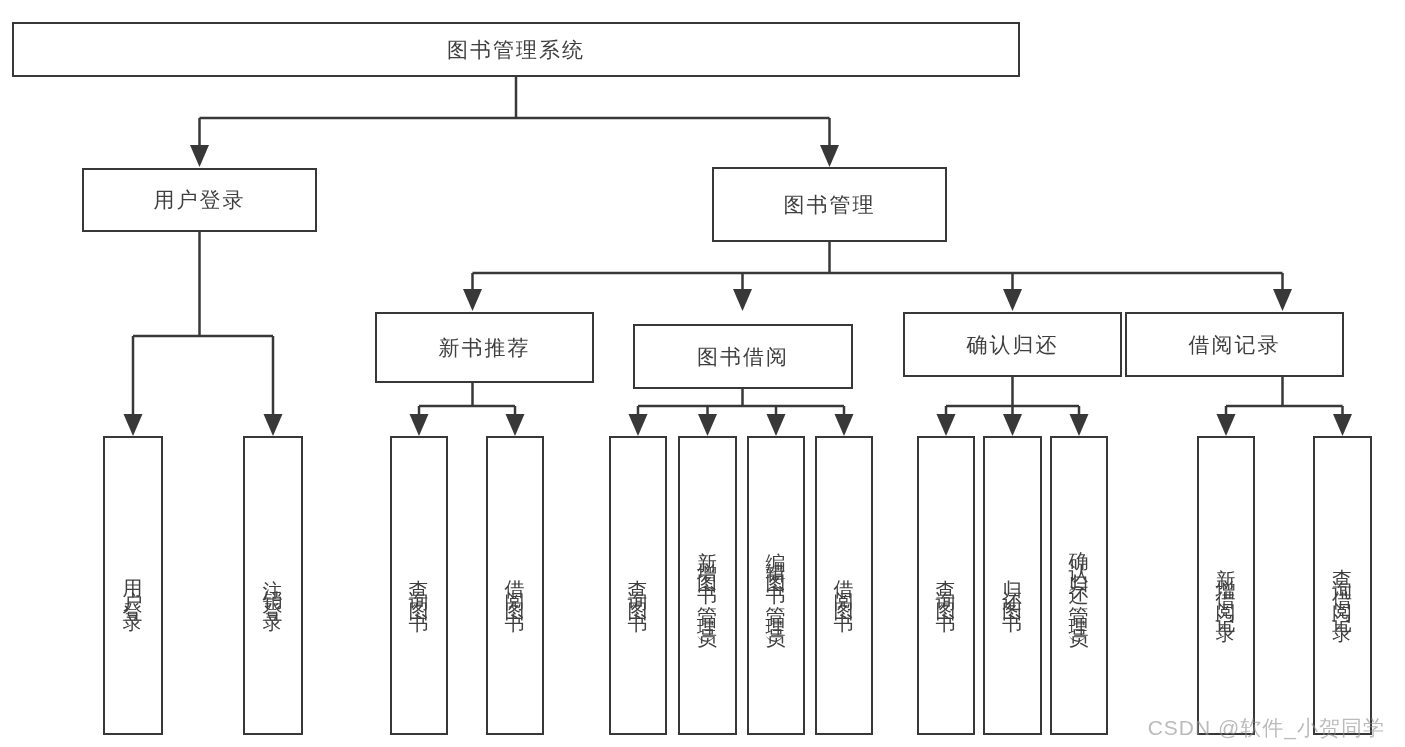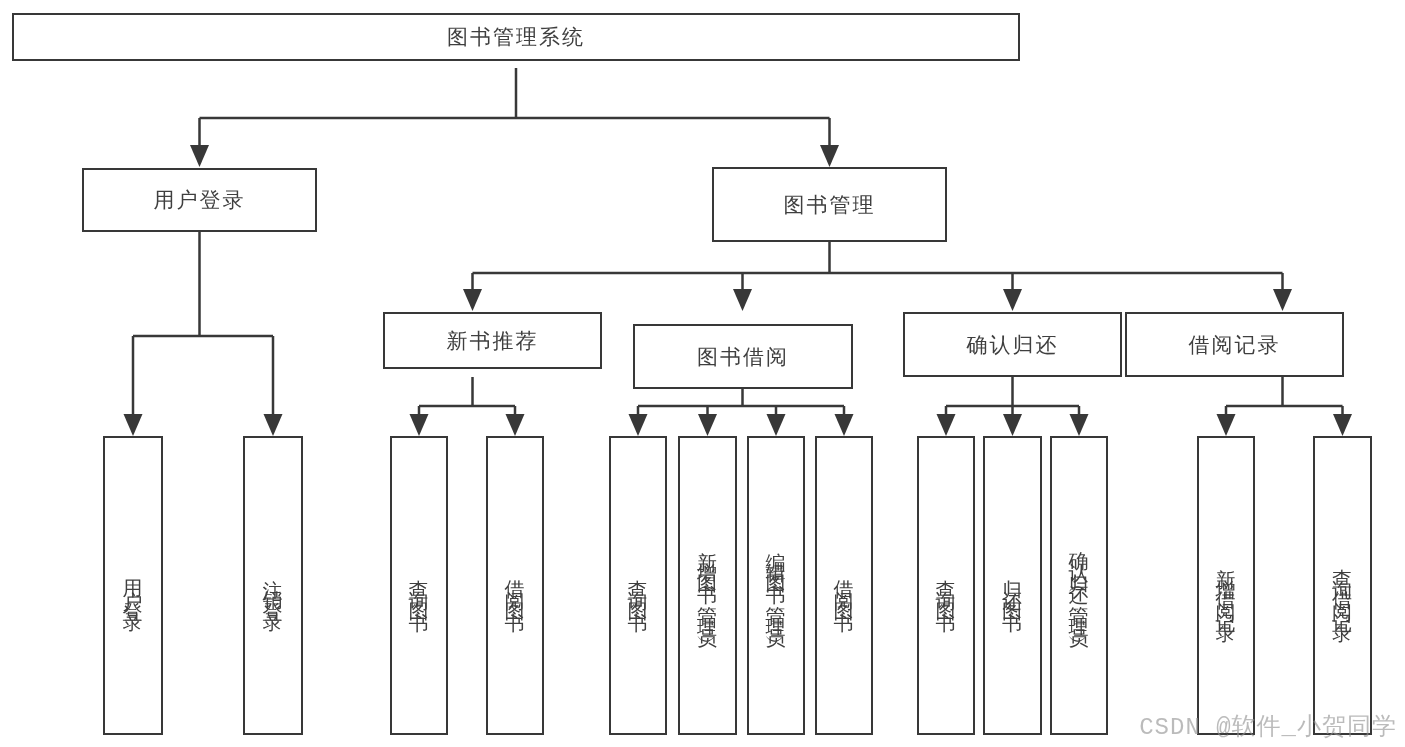--- a/index.html
+++ b/index.html
@@ -12,22 +12,22 @@
     position:absolute;background:#fff;border:2.5px solid #383838;
     display:flex;align-items:center;justify-content:center;
     color:#3f3f3f;box-sizing:border-box;z-index:2;
   }
   .node.h span{font-size:21px;letter-spacing:2px;white-space:nowrap;}
   .node.leaf span{
     writing-mode:vertical-rl;text-orientation:mixed;
     font-size:20px;letter-spacing:11px;line-height:1;white-space:nowrap;
   }
   .watermark{
-    position:absolute;right:8px;bottom:5px;z-index:5;
-    font-size:24px;letter-spacing:1px;color:rgba(145,145,145,0.62);font-family:Liberation Mono, monospace;
+    position:absolute;right:20px;bottom:5px;z-index:5;
+    font-size:21px;letter-spacing:1px;color:rgba(145,145,145,0.62);
   }
 </style>
 </head>
 <body>
 
 <div class="canvas">
 
   <svg class="connectors" viewBox="0 0 1405 747" xmlns="http://www.w3.org/2000/svg">
     <path d="M516 68 V118 M199.5 118 H829.5 M199.5 118 V147 M829.5 118 V147
          M199.5 232 V336 M133 336 H273 M133 336 V416 M273 336 V416
@@ -52,32 +52,32 @@
       <polygon points="766.5,414 785.5,414 776,436"></polygon>
       <polygon points="834.5,414 853.5,414 844,436"></polygon>
       <polygon points="936.5,414 955.5,414 946,436"></polygon>
       <polygon points="1003,414 1022,414 1012.5,436"></polygon>
       <polygon points="1069.5,414 1088.5,414 1079,436"></polygon>
       <polygon points="1216.5,414 1235.5,414 1226,436"></polygon>
       <polygon points="1333,414 1352,414 1342.5,436"></polygon>
     </g>
   </svg>
 
-  <div class="node h" style="left:12px;top:13px;width:1008px;height:48px">
+  <div class="node h" style="left:12px;top:22px;width:1008px;height:55px">
     <span>图书管理系统</span>
   </div>
 
   <div class="node h" style="left:82px;top:168px;width:235px;height:64px">
     <span>用户登录</span>
   </div>
   <div class="node h" style="left:712px;top:167px;width:235px;height:75px">
     <span>图书管理</span>
   </div>
 
-  <div class="node h" style="left:383px;top:312px;width:219px;height:57px">
+  <div class="node h" style="left:375px;top:312px;width:219px;height:71px">
     <span>新书推荐</span>
   </div>
   <div class="node h" style="left:633px;top:324px;width:220px;height:65px">
     <span>图书借阅</span>
   </div>
   <div class="node h" style="left:903px;top:312px;width:219px;height:65px">
     <span>确认归还</span>
   </div>
   <div class="node h" style="left:1125px;top:312px;width:219px;height:65px">
     <span>借阅记录</span>

